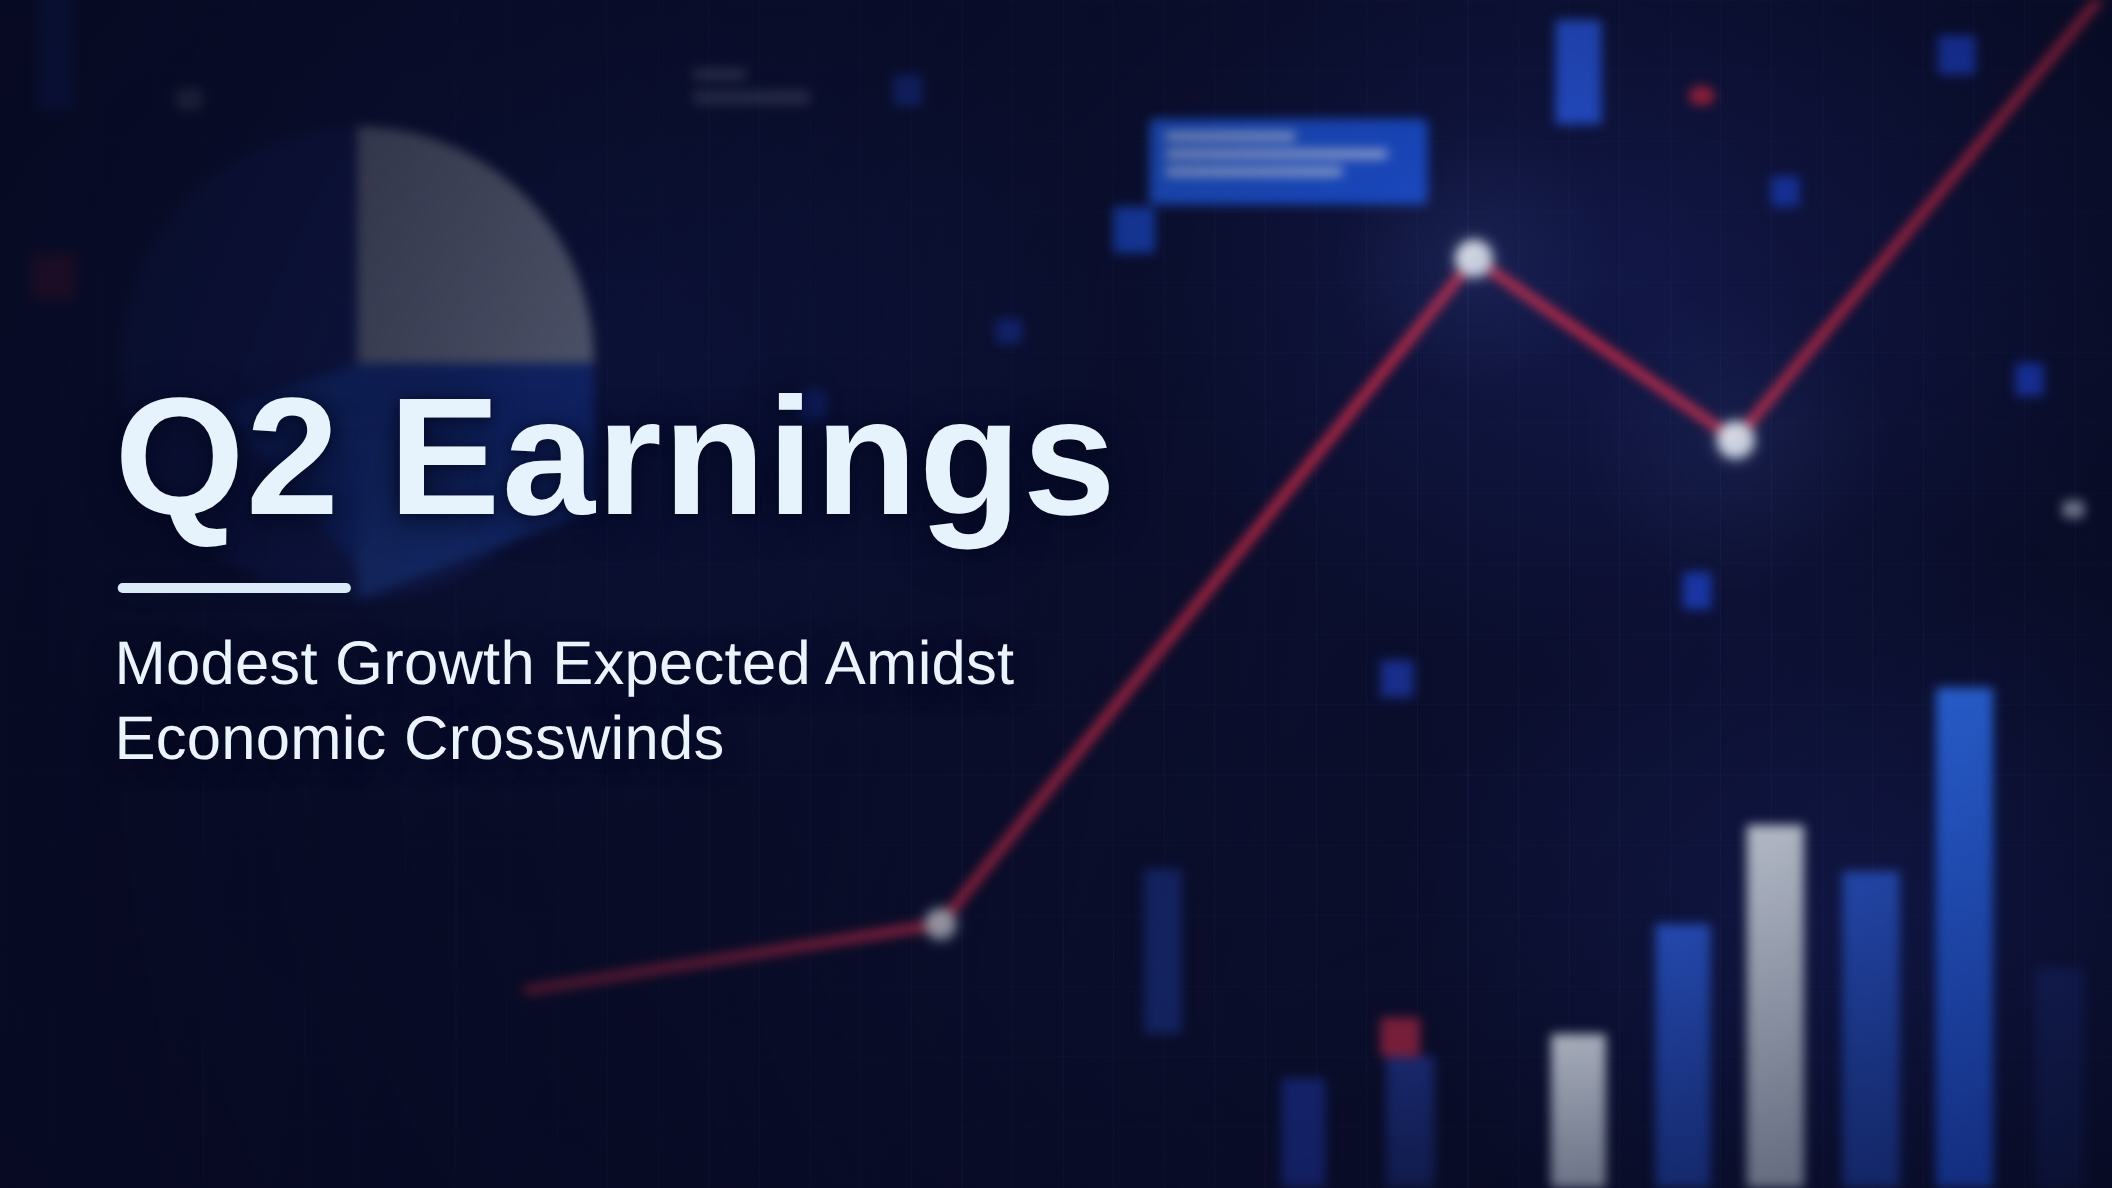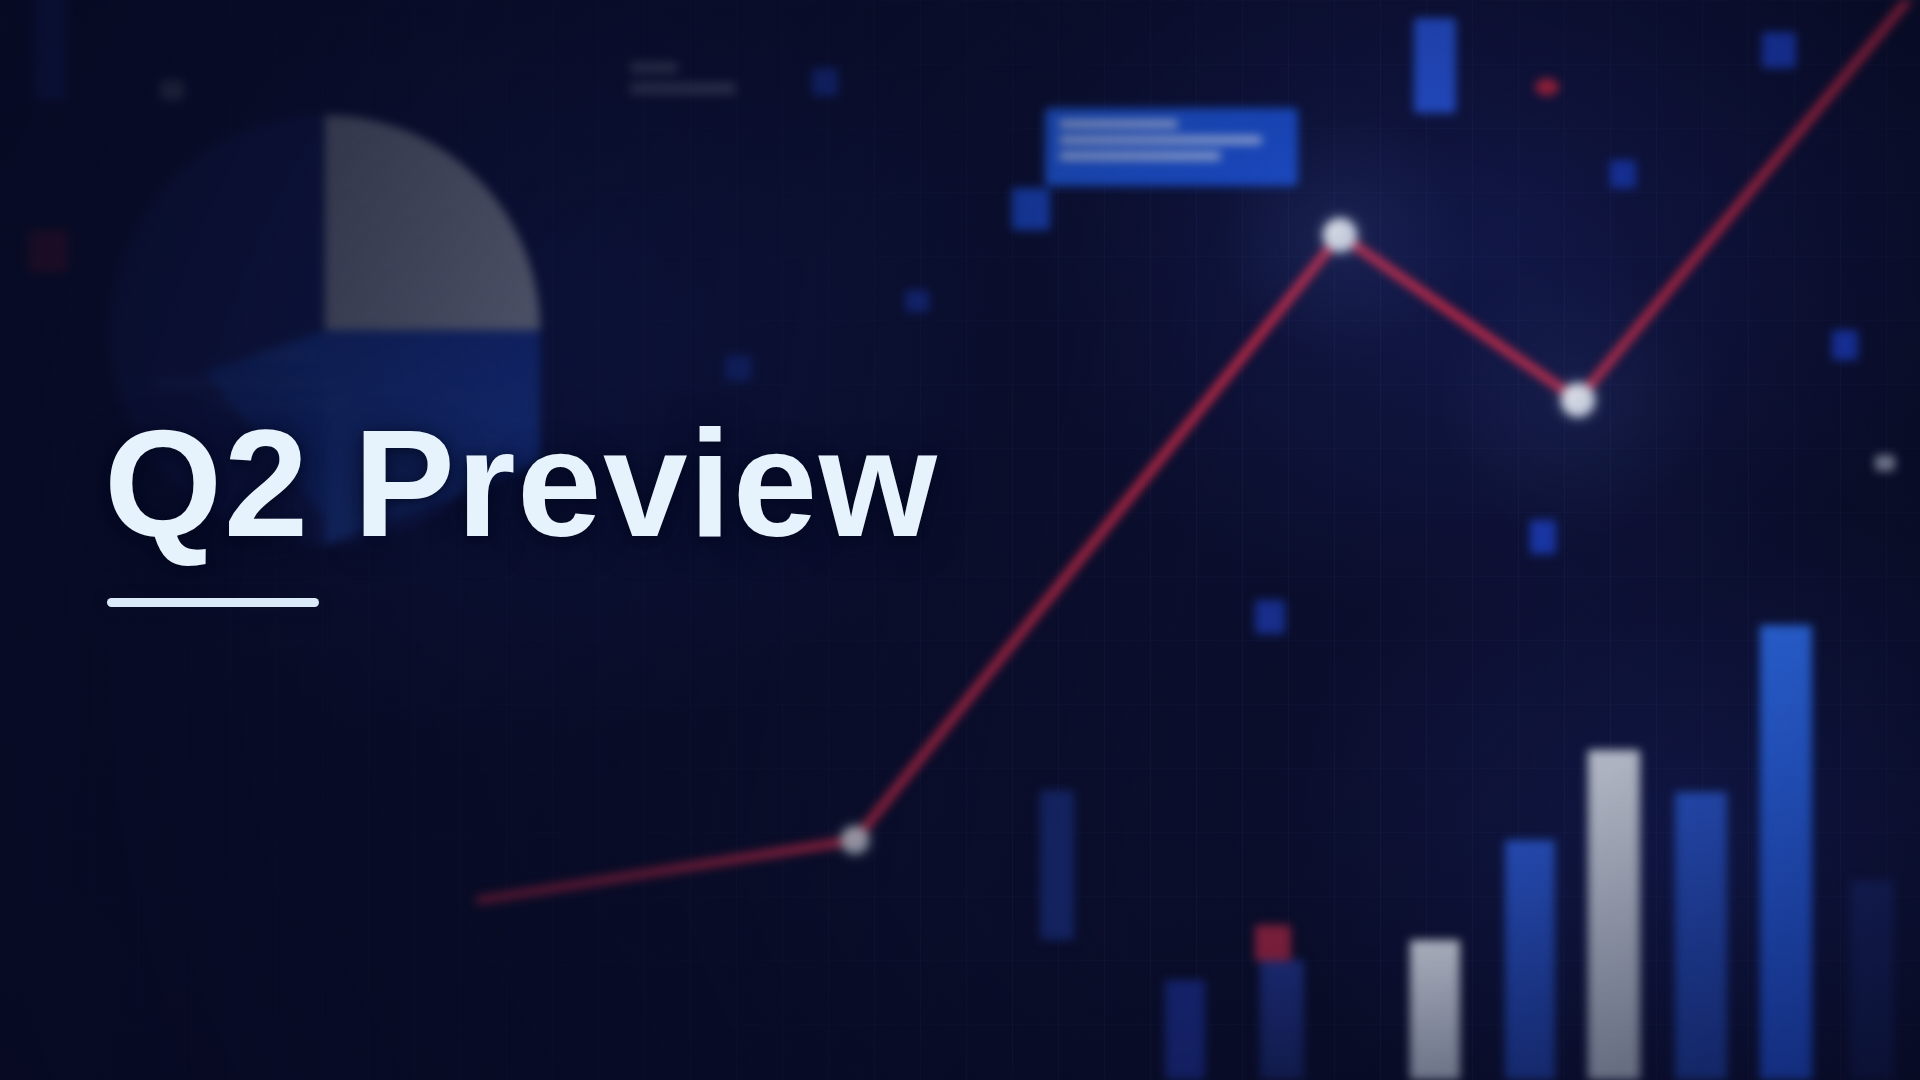--- a/index.html
+++ b/index.html
@@ -208,19 +208,20 @@
     <div class="chip" style="left:1040px; top:790px; width:34px;  height:150px; background:#17296e;"></div>
     <div class="chip" style="left:1165px; top:980px; width:40px;  height:100px; background:#18287a;"></div>
   </div>
 
   <div class="bg-art-soft" style="background:radial-gradient(circle 180px at 1340px 235px, rgba(120,160,255,0.10), rgba(0,0,0,0) 70%),
                          radial-gradient(circle 200px at 1578px 400px, rgba(120,160,255,0.08), rgba(0,0,0,0) 70%);"></div>
 
   <div class="vignette"></div>
 
   <div class="content">
-    <h1 class="title"><span>Q2 Preview</span><br></h1>
+    <h1 class="title"><span>Q2 Earnings</span><br></h1>
 
     <div class="divider"></div>
 
+    <p class="subtitle"><span>Modest Growth Expected Amidst</span><br><span>Economic Crosswinds</span></p>
   </div>
 
 </div>
 
 </body></html>

